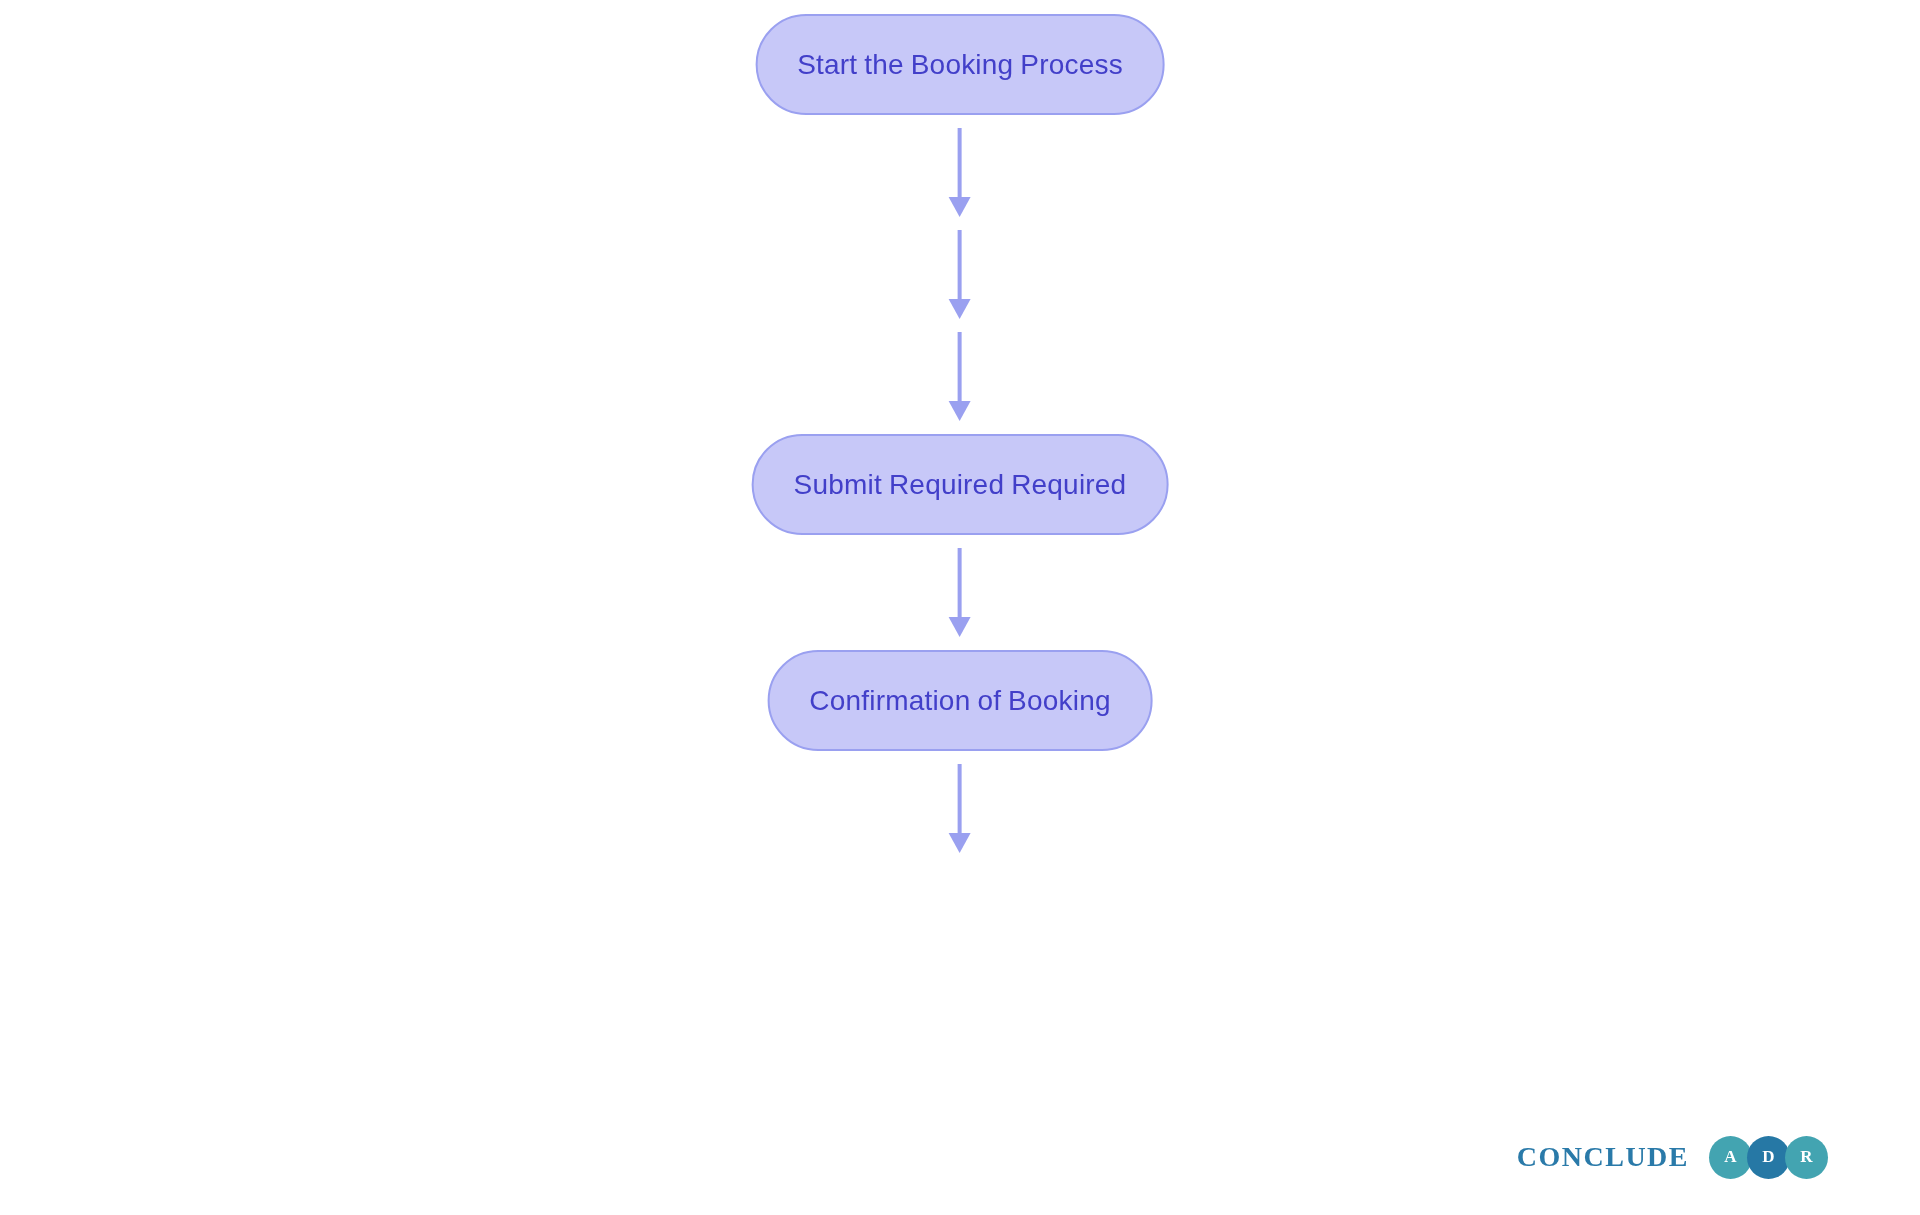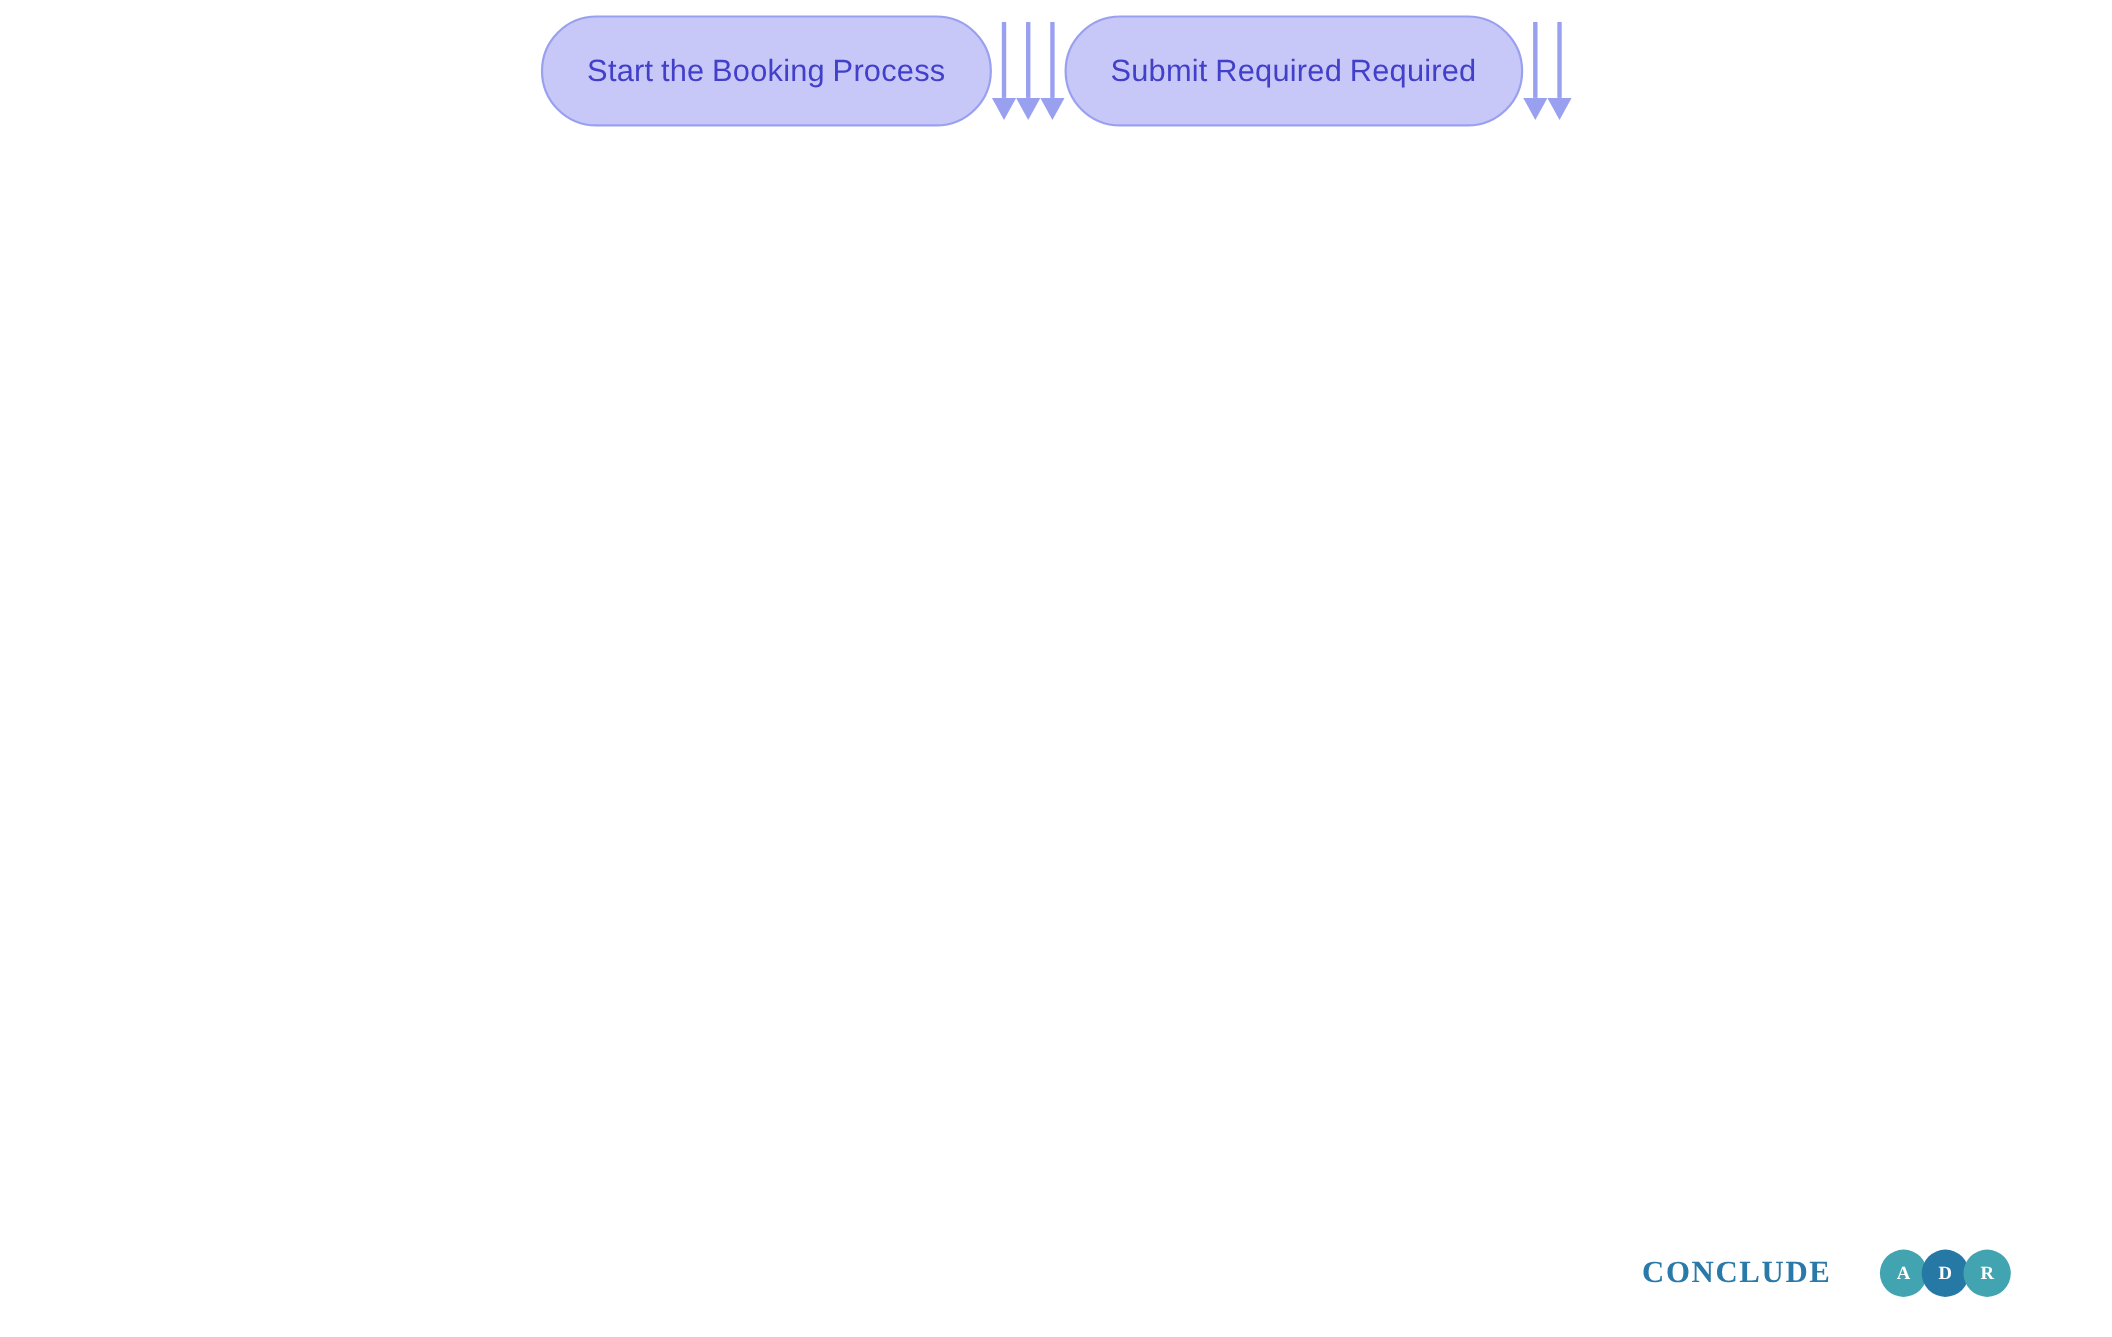--- a/index.html
+++ b/index.html
@@ -14,22 +14,23 @@
     background: var(--background, #fff);
     overflow: hidden;
     font-family: "Liberation Sans", sans-serif;
   }
   .flow-column {
     position: absolute;
     top: 14px;
     left: 960px;
     transform: translateX(-50%);
     display: flex;
-    flex-direction: row;
+    flex-direction: column;
     align-items: center;
+    gap: 13px;
   }
   .flow-node {
     height: 101px;
     box-sizing: border-box;
     padding: 0 40px;
     border-radius: 51px;
     background: var(--node-fill);
     border: 2px solid var(--node-border);
     color: var(--node-text);
     font-size: 28px;
@@ -57,22 +58,21 @@
     border-left: 11px solid transparent;
     border-right: 11px solid transparent;
     border-top: 20px solid var(--arrow);
   }
   .logo {
     position: absolute;
     top: 1135px;
     right: 92px;
     height: 44px;
     display: flex;
-    align-items: flex-end;
-    gap: 24px;
+    align-items: center;
   }
   .logo-wordmark {
     font-family: "Liberation Serif", serif;
     font-weight: bold;
     font-size: 28px;
     letter-spacing: 1.5px;
     color: var(--logo-text);
     margin-right: 20px;
     line-height: 44px;
   }
@@ -130,20 +130,23 @@
 
     <div class="flow-node">
       <span>Submit Required Required</span>
     </div>
 
     <div class="flow-arrow">
       <div class="shaft"></div>
       <div class="head"></div>
     </div>
 
+    <div class="flow-node">
+      <span>Confirmation of Booking</span>
+    </div>
 
     <div class="flow-arrow">
       <div class="shaft"></div>
       <div class="head"></div>
     </div>
 
 
   </div>
 
   <div class="logo">

